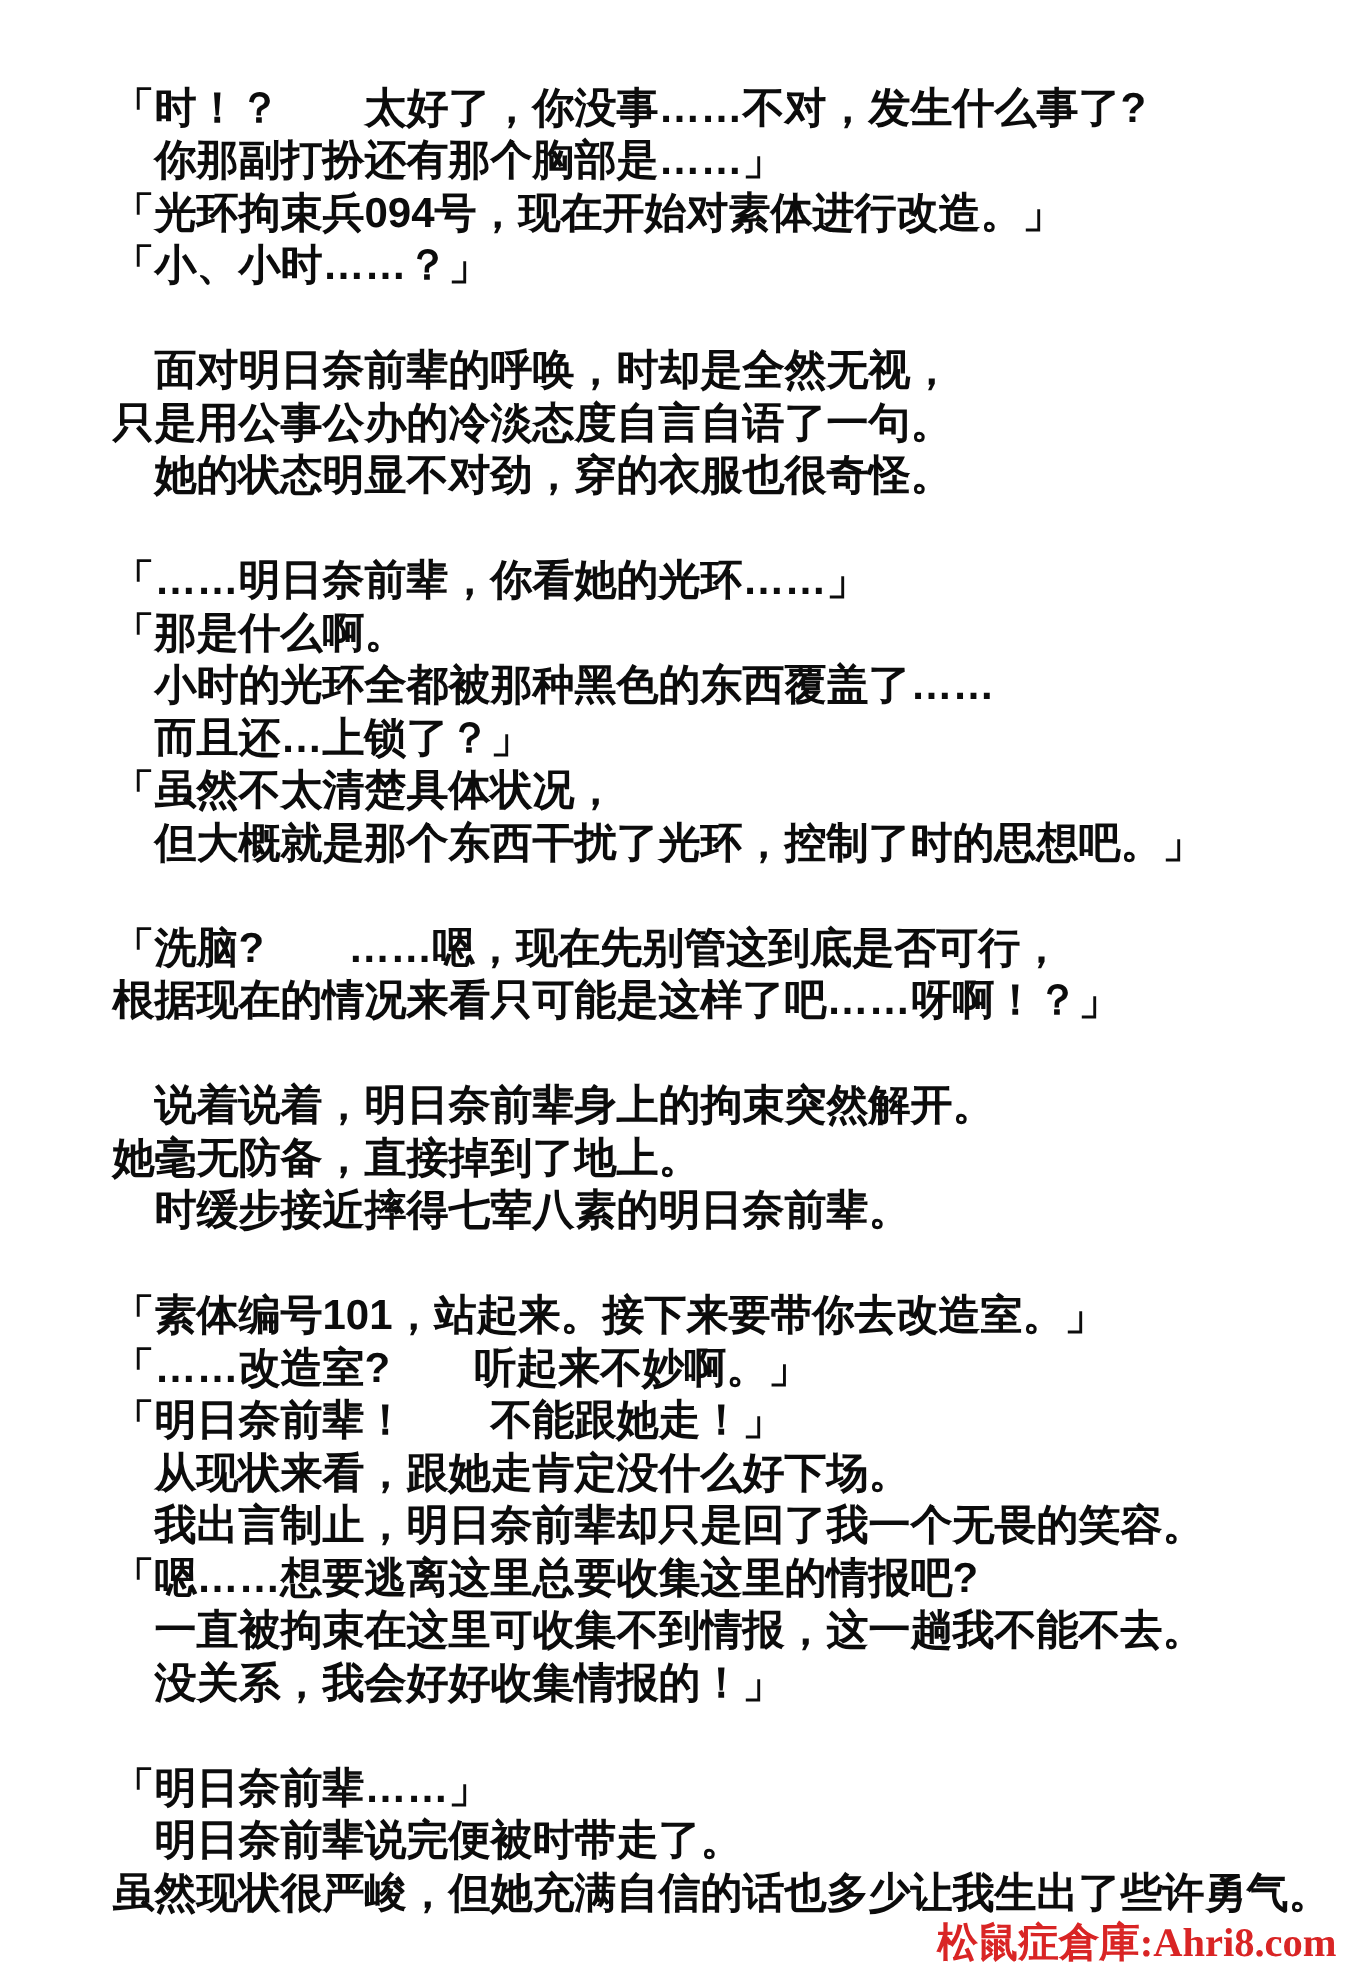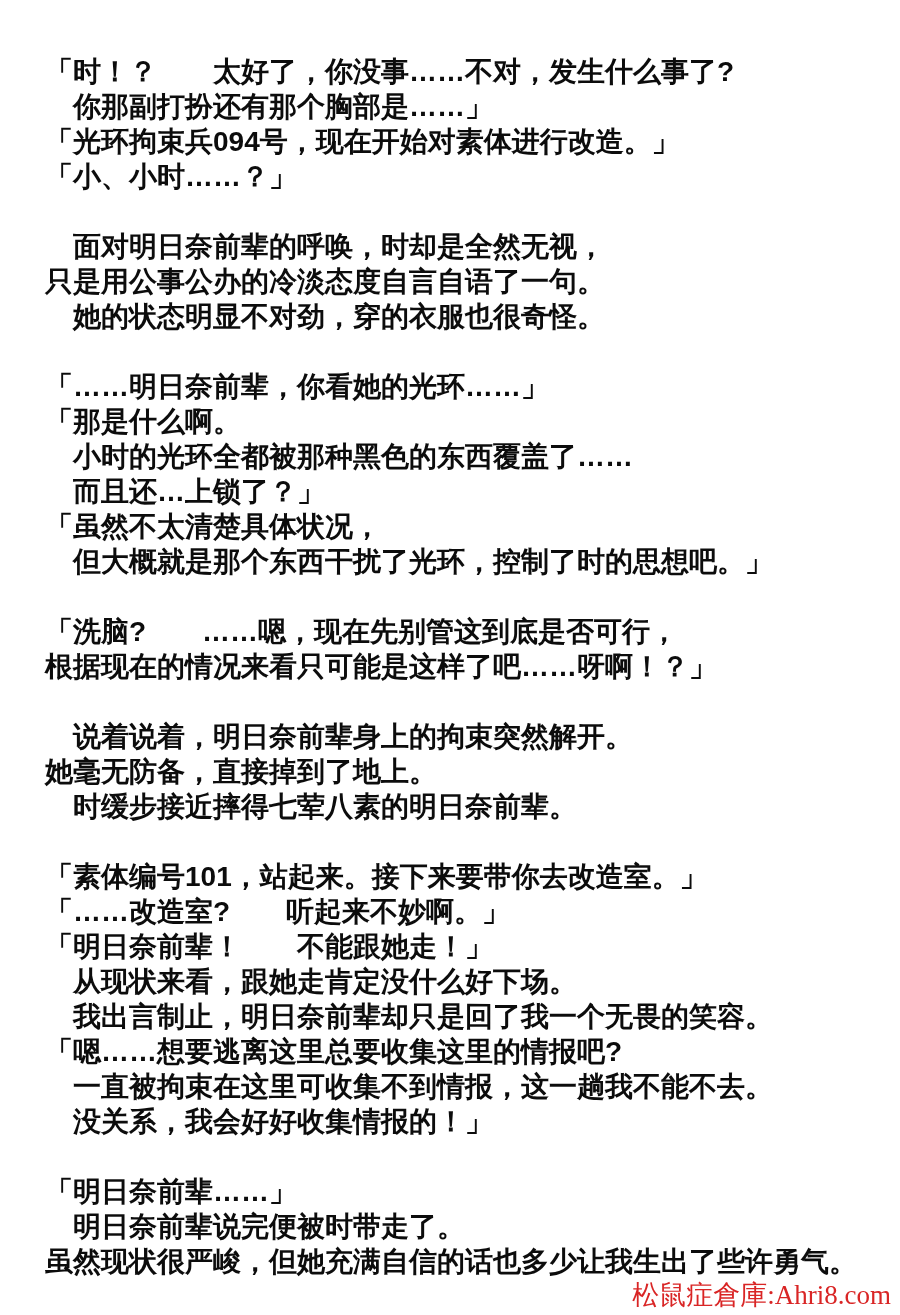--- a/index.html
+++ b/index.html
@@ -20,30 +20,31 @@
     width: 840px;
     font-family: "Liberation Sans", sans-serif;
     font-weight: 600;
     font-size: 28px;
     line-height: 35px;
     color: #0c0c0c;
     white-space: pre;
   }
   .story-line {
     height: 35px;
+    margin-left: 30px;
   }
   .block-gap {
     height: 35px;
   }
   .watermark {
     position: absolute;
     right: 9px;
     top: 1279px;
     font-family: "Liberation Serif", serif;
-    font-weight: 400;
+    font-weight: 700;
     font-size: 27px;
     line-height: 32px;
     white-space: pre;
   }
 </style>
 </head>
 <body style="background: rgb(255, 255, 255);">
 
 <div class="story" style="color: rgb(12, 12, 12);"><div class="story-line">「时！？　　太好了，你没事……不对，发生什么事了?</div><div class="story-line">　你那副打扮还有那个胸部是……」</div><div class="story-line">「光环拘束兵094号，现在开始对素体进行改造。」</div><div class="story-line">「小、小时……？」</div><div class="block-gap"></div><div class="story-line">　面对明日奈前辈的呼唤，时却是全然无视，</div><div class="story-line">只是用公事公办的冷淡态度自言自语了一句。</div><div class="story-line">　她的状态明显不对劲，穿的衣服也很奇怪。</div><div class="block-gap"></div><div class="story-line">「……明日奈前辈，你看她的光环……」</div><div class="story-line">「那是什么啊。</div><div class="story-line">　小时的光环全都被那种黑色的东西覆盖了……</div><div class="story-line">　而且还…上锁了？」</div><div class="story-line">「虽然不太清楚具体状况，</div><div class="story-line">　但大概就是那个东西干扰了光环，控制了时的思想吧。」</div><div class="block-gap"></div><div class="story-line">「洗脑?　　……嗯，现在先别管这到底是否可行，</div><div class="story-line">根据现在的情况来看只可能是这样了吧……呀啊！？」</div><div class="block-gap"></div><div class="story-line">　说着说着，明日奈前辈身上的拘束突然解开。</div><div class="story-line">她毫无防备，直接掉到了地上。</div><div class="story-line">　时缓步接近摔得七荤八素的明日奈前辈。</div><div class="block-gap"></div><div class="story-line">「素体编号101，站起来。接下来要带你去改造室。」</div><div class="story-line">「……改造室?　　听起来不妙啊。」</div><div class="story-line">「明日奈前辈！　　不能跟她走！」</div><div class="story-line">　从现状来看，跟她走肯定没什么好下场。</div><div class="story-line">　我出言制止，明日奈前辈却只是回了我一个无畏的笑容。</div><div class="story-line">「嗯……想要逃离这里总要收集这里的情报吧?</div><div class="story-line">　一直被拘束在这里可收集不到情报，这一趟我不能不去。</div><div class="story-line">　没关系，我会好好收集情报的！」</div><div class="block-gap"></div><div class="story-line">「明日奈前辈……」</div><div class="story-line">　明日奈前辈说完便被时带走了。</div><div class="story-line">虽然现状很严峻，但她充满自信的话也多少让我生出了些许勇气。</div></div>
 

